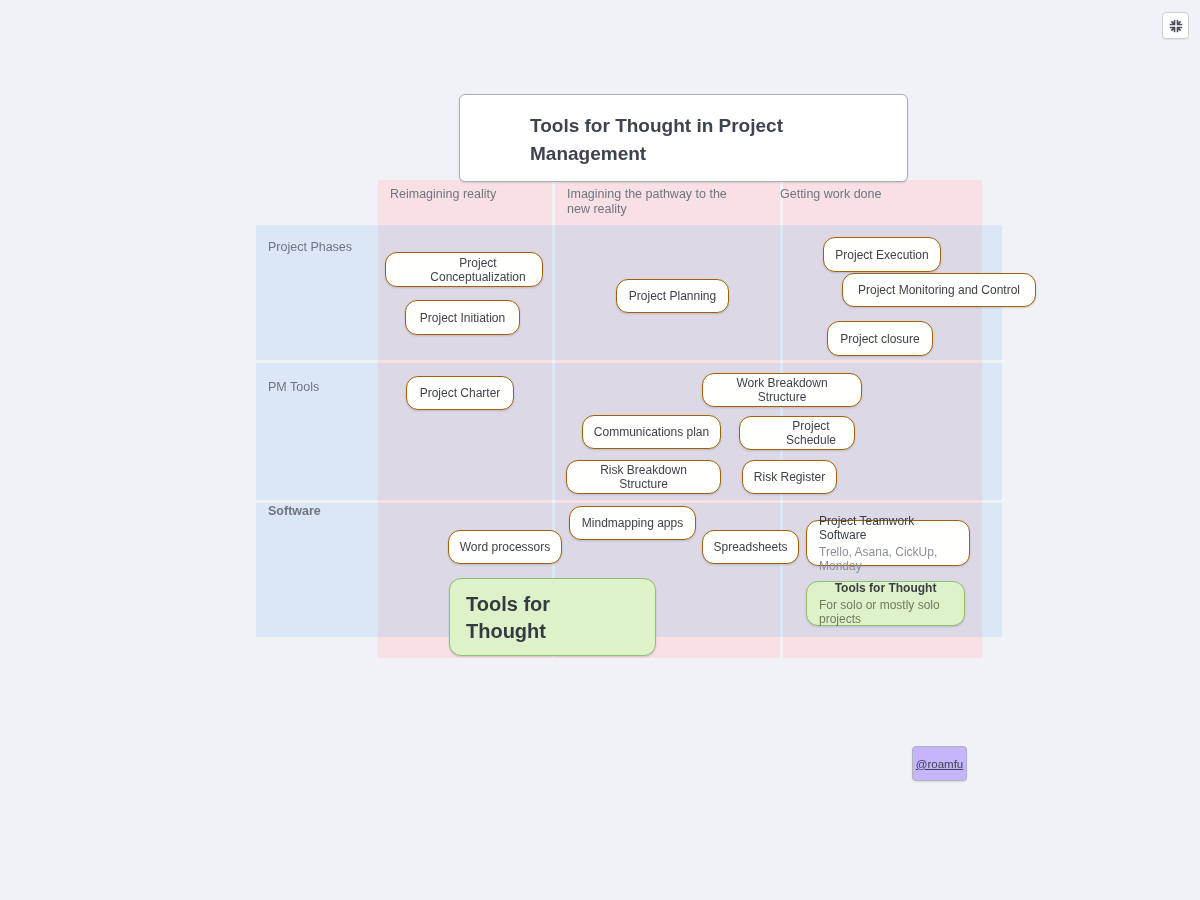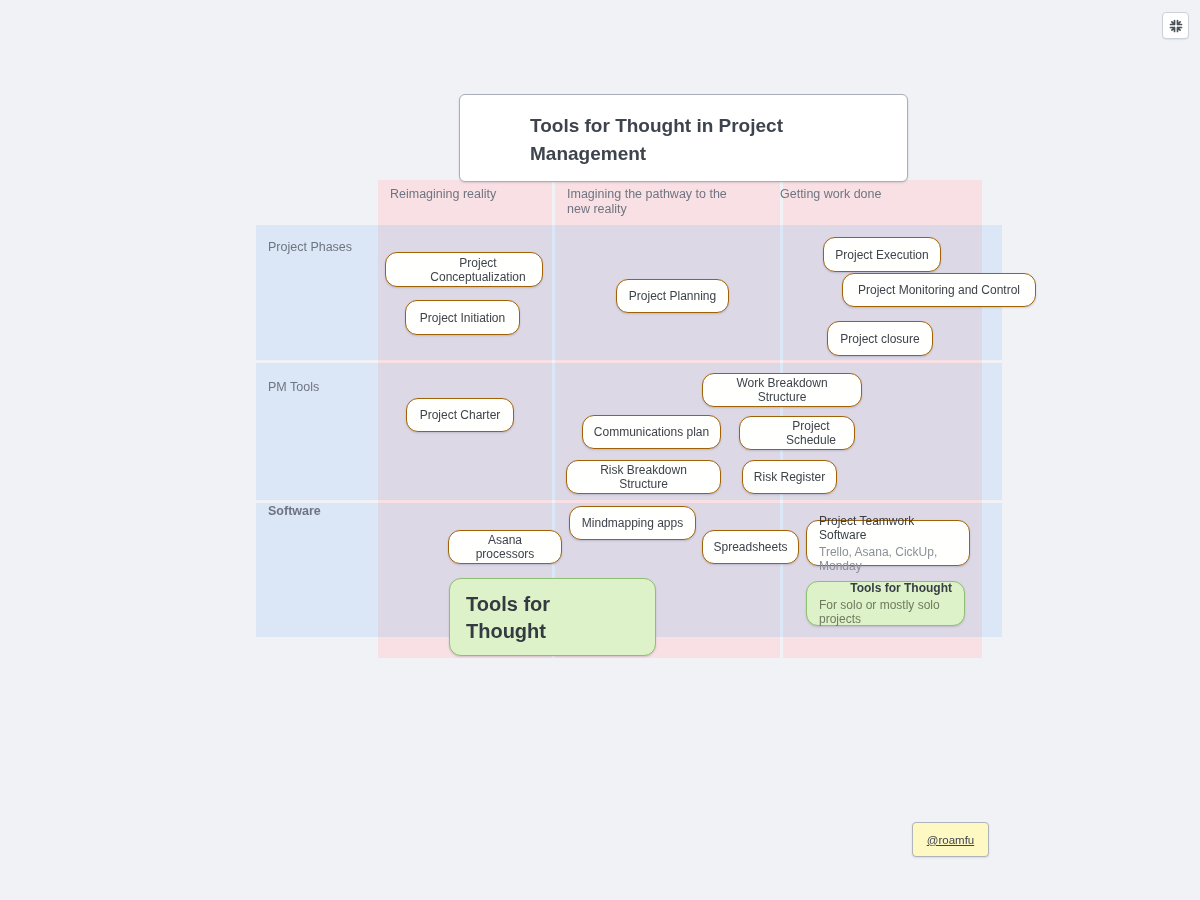--- a/index.html
+++ b/index.html
@@ -50,38 +50,38 @@
   }
 
   
   .card{
     background:#fffffe;border:1px solid #a16207;border-radius:12px;
     box-shadow:0 1px 2px rgba(40,45,60,.18);
     display:flex;align-items:center;justify-content:center;text-align:center;
     font-size:12px;color:#3e434b;padding:4px 8px;cursor:pointer;
   }
   .card-info{
-    flex-direction:column;align-items:flex-end;justify-content:center;
+    flex-direction:column;align-items:center;justify-content:center;
     text-align:left;padding:6px 12px;
   }
   .card-info .card-title{font-size:12px;color:#373e46;}
   .card-info .card-sub{font-size:12px;color:#8b9097;margin-top:3px;}
   .card-green{background:#def2c9;border-color:#8fbf72;}
   .card-green .card-sub{color:#6e7a60;}
   .big-green{
     font-size:20px;font-weight:bold;color:#333b42;line-height:27px;
     justify-content:flex-start;align-items:flex-start;text-align:left;
     padding:12px 16px;
   }
   .big-green .big-text{display:block;width:110px;}
 
   
   .attr-card{
-    left:912px;top:822px;width:77px;height:35px;
-    background:#fef9c3;border:1px solid #aeb3bc;border-radius:4px;
+    left:912px;top:746px;width:55px;height:35px;
+    background:#c4b5fd;border:1px solid #aeb3bc;border-radius:4px;
     box-shadow:0 1px 2px rgba(40,45,60,.12);
     display:flex;align-items:center;justify-content:center;
     font-size:11.5px;color:#3f454e;cursor:pointer;
   }
   .attr-card span{text-decoration:underline;}
 </style>
 </head>
 <body>
 
 <div class="abs fit-btn">
@@ -125,28 +125,28 @@
   <span class="title-text">Tools for Thought in Project Management</span>
 </div>
 
 <div class="abs card" style="left:385px;top:252px;width:158px;height:35px;padding-left:36px;">Project Conceptualization</div>
 <div class="abs card" style="left:405px;top:300px;width:115px;height:35px;">Project Initiation</div>
 <div class="abs card" style="left:616px;top:279px;width:113px;height:34px;">Project Planning</div>
 <div class="abs card" style="left:823px;top:237px;width:118px;height:35px;">Project Execution</div>
 <div class="abs card" style="left:794px;top:273px;width:194px;height:34px;margin-left:48px;">Project Monitoring and Control</div>
 <div class="abs card" style="left:827px;top:321px;width:106px;height:35px;">Project closure</div>
 
-<div class="abs card" style="left:406px;top:398px;width:108px;height:34px;">Project Charter</div>
+<div class="abs card" style="left:406px;top:376px;width:108px;height:34px;">Project Charter</div>
 <div class="abs card" style="left:686px;top:373px;width:160px;height:34px;margin-left:16px;">Work Breakdown Structure</div>
 <div class="abs card" style="left:582px;top:415px;width:139px;height:34px;">Communications plan</div>
 <div class="abs card" style="left:739px;top:416px;width:116px;height:34px;padding-left:36px;">Project Schedule</div>
 <div class="abs card" style="left:566px;top:460px;width:155px;height:34px;">Risk Breakdown Structure</div>
 <div class="abs card" style="left:742px;top:460px;width:95px;height:34px;">Risk Register</div>
 
-<div class="abs card" style="left:448px;top:530px;width:114px;height:34px;">Asana processors</div>
+<div class="abs card" style="left:448px;top:530px;width:114px;height:34px;">Word processors</div>
 <div class="abs card" style="left:569px;top:506px;width:127px;height:34px;">Mindmapping apps</div>
 <div class="abs card" style="left:702px;top:530px;width:97px;height:34px;">Spreadsheets</div>
 
 <div class="abs card card-info" style="left:806px;top:520px;width:164px;height:46px;">
   <span class="card-title">Project Teamwork Software</span>
   <span class="card-sub">Trello, Asana, CickUp, Monday</span>
 </div>
 
 <div class="abs card card-green big-green" style="left:449px;top:578px;width:207px;height:78px;">
   <span class="big-text">Tools for Thought</span>

